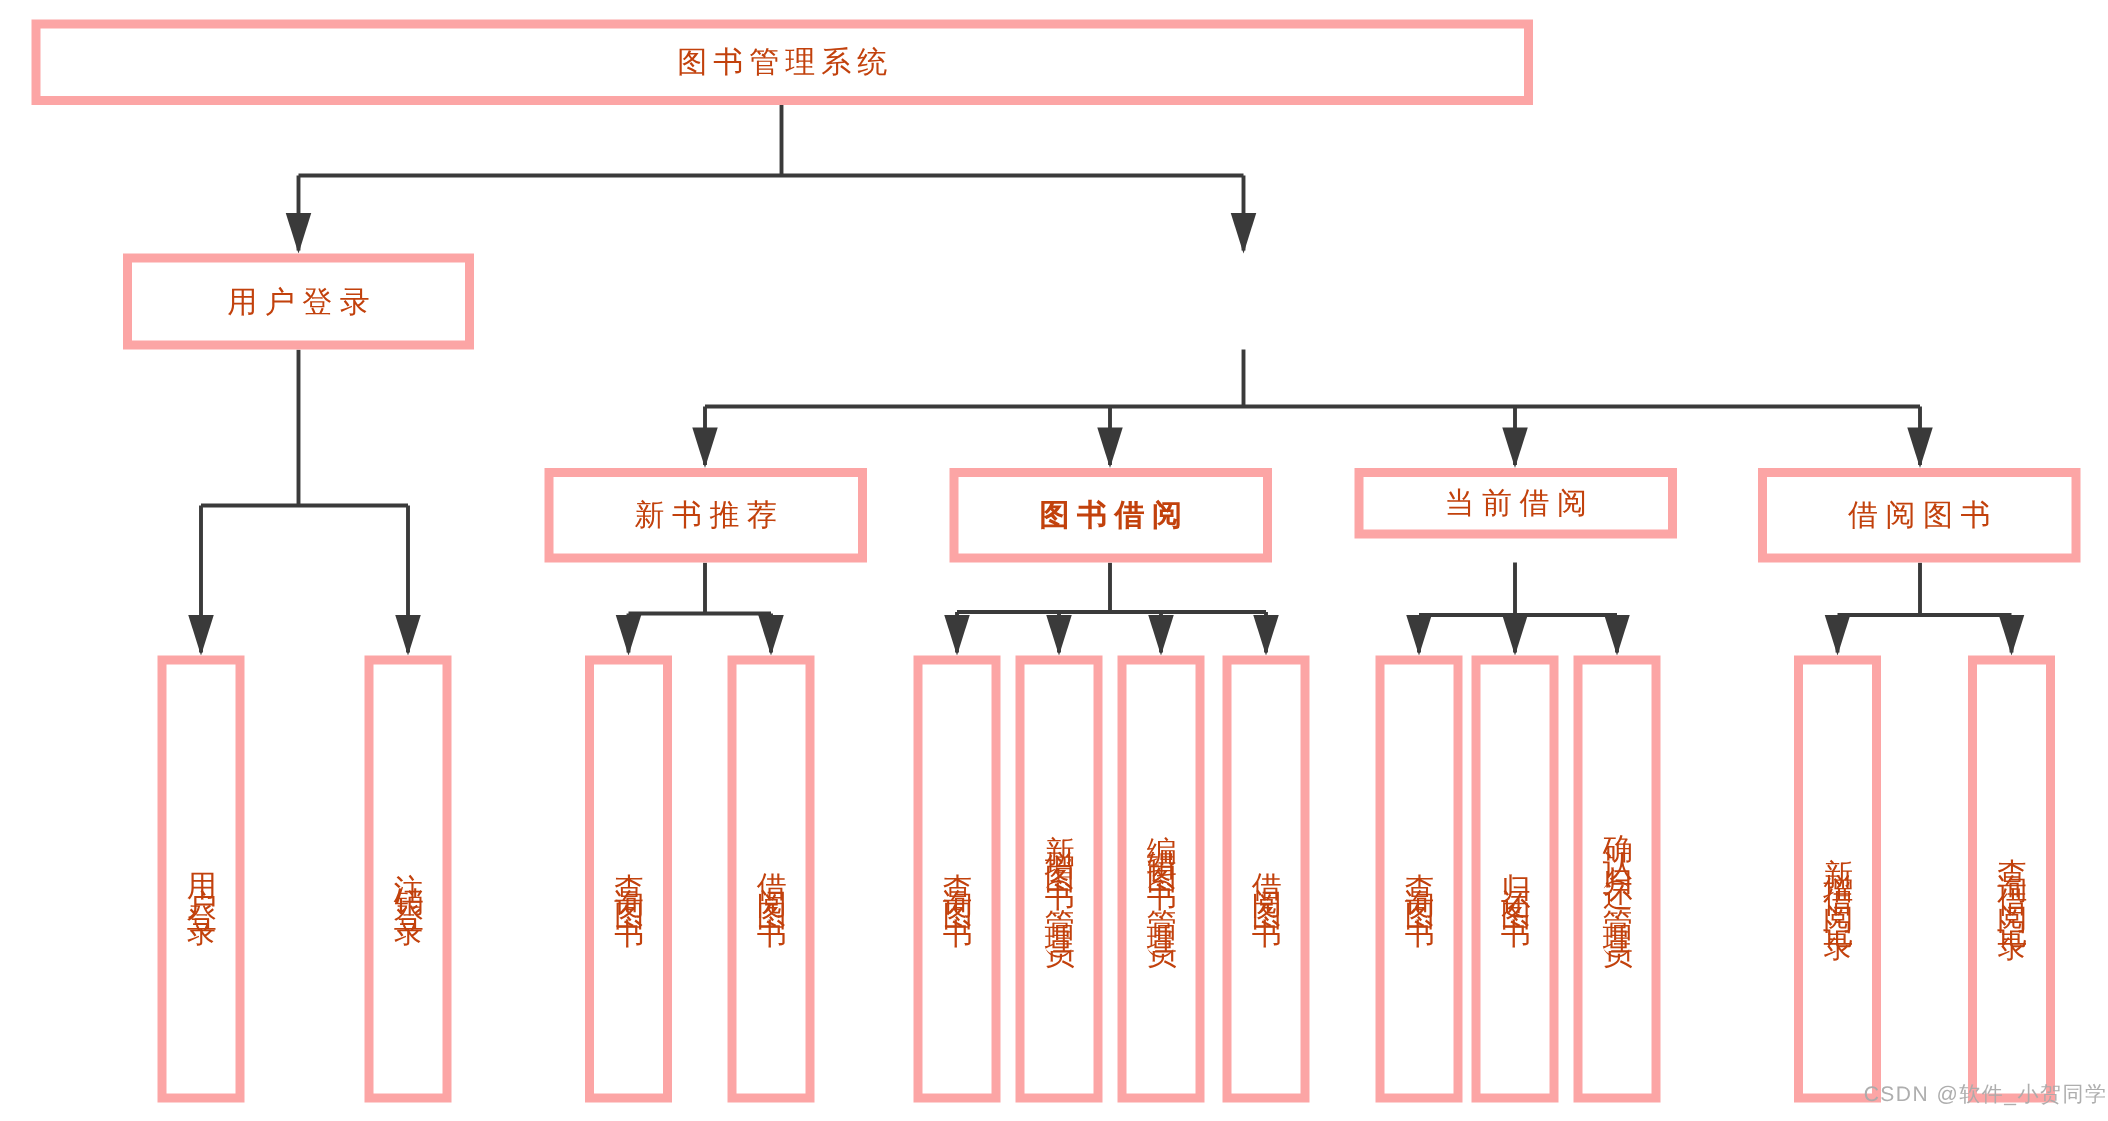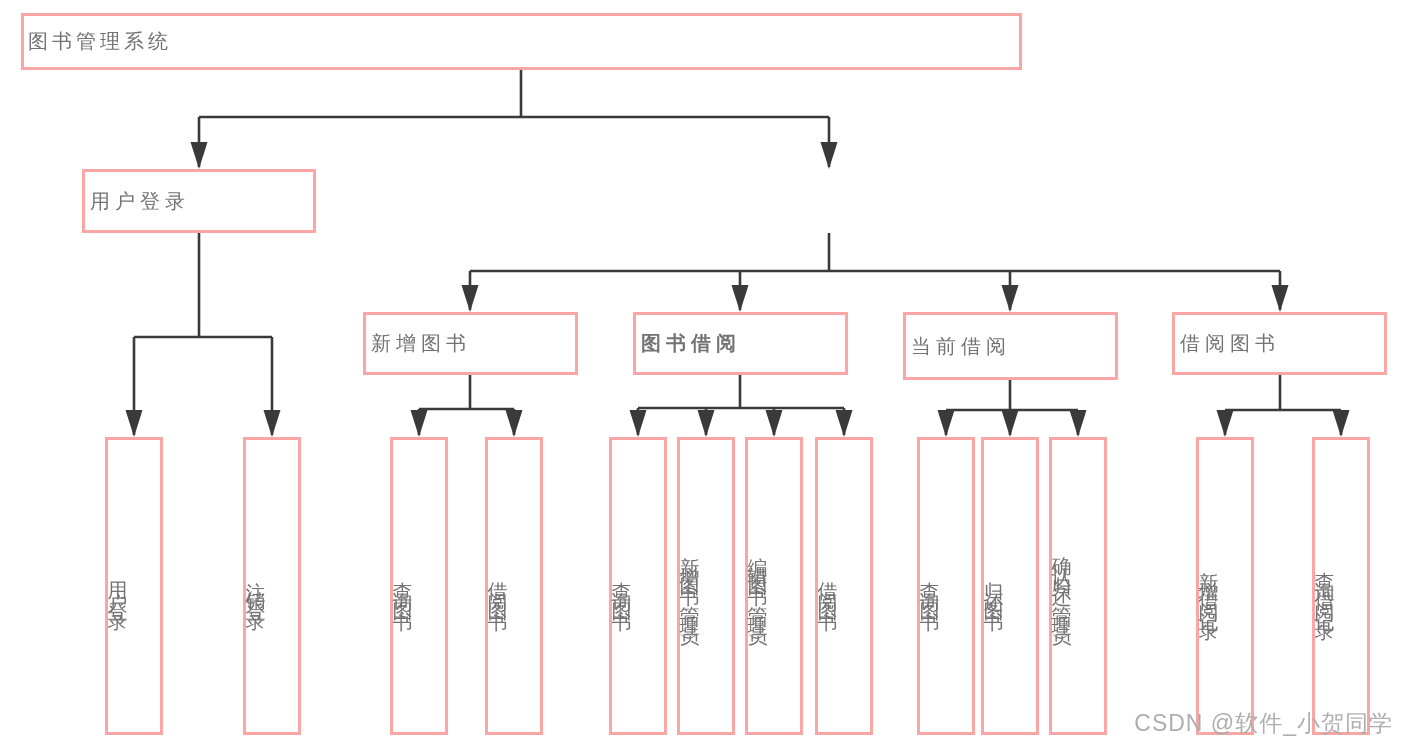--- a/index.html
+++ b/index.html
@@ -9,54 +9,54 @@
     background:#ffffff;
     font-family:"Liberation Sans","DejaVu Sans",sans-serif;
     color:#333;
     overflow:hidden;
   }
   svg.wires{position:absolute;left:0;top:0;width:1405px;height:747px;pointer-events:none;}
   .box{
     position:absolute;
     box-sizing:border-box;
     background:#fff;
-    border:3px solid #fca5a5;
-    display:flex;align-items:center;justify-content:flex-start;
+    border:6px solid #fca5a5;
+    display:flex;align-items:center;justify-content:center;
     font-size:20px;
-    color:#737373;
+    color:#c2410c;
   }
   .hnode span{letter-spacing:5px;text-indent:5px;white-space:nowrap;}
   .root-node span{letter-spacing:4px;text-indent:4px;font-size:20px;}
   .leaf{width:58px;height:298px;top:437px;}
   .leaf span{
     writing-mode:vertical-rl;
     text-orientation:mixed;
     letter-spacing:10px;
     line-height:1;
     font-size:20px;
     white-space:nowrap;
   }
   
   .p-root{left:21px;top:13px;width:1001px;height:57px;}
   .p-login{left:82px;top:169px;width:234px;height:64px;}
   .p-mgmt{left:712px;top:169px;width:234px;height:64px;}
   .p-g0{left:363px;top:312px;width:215px;height:63px;}
   .p-g1{left:633px;top:312px;width:215px;height:63px;font-weight:bold;}
-  .p-g2{left:903px;top:312px;width:215px;height:68px;}
+  .p-g2{left:903px;top:312px;width:215px;height:47px;}
   .p-g3{left:1172px;top:312px;width:215px;height:63px;}
   .p-l0{left:105px;}  .p-l1{left:243px;}
   .p-l2{left:390px;}  .p-l3{left:485px;}
   .p-l4{left:609px;}  .p-l5{left:677px;}
   .p-l6{left:745px;}  .p-l7{left:815px;}
   .p-l8{left:917px;}  .p-l9{left:981px;}  .p-l10{left:1049px;}
   .p-l11{left:1196px;} .p-l12{left:1312px;}
   .watermark{
     position:absolute;
-    right:12px;bottom:8px;
-    font-size:23px;
+    right:0;bottom:8px;
+    font-size:14px;
     letter-spacing:1px;
     color:rgba(170,170,170,0.95);
     z-index:10;
     white-space:nowrap;
   }
 </style>
 </head>
 <body>
 
 <div class="canvas">
@@ -136,21 +136,21 @@
 
   <div class="box hnode root-node p-root">
     <span>图书管理系统</span>
   </div>
 
   <div class="box hnode p-login">
     <span>用户登录</span>
   </div>
 
   <div class="box hnode p-g0">
-    <span>新增图书</span>
+    <span>新书推荐</span>
   </div>
   <div class="box hnode p-g1">
     <span>图书借阅</span>
   </div>
   <div class="box hnode p-g2">
     <span>当前借阅</span>
   </div>
   <div class="box hnode p-g3">
     <span>借阅图书</span>
   </div>

